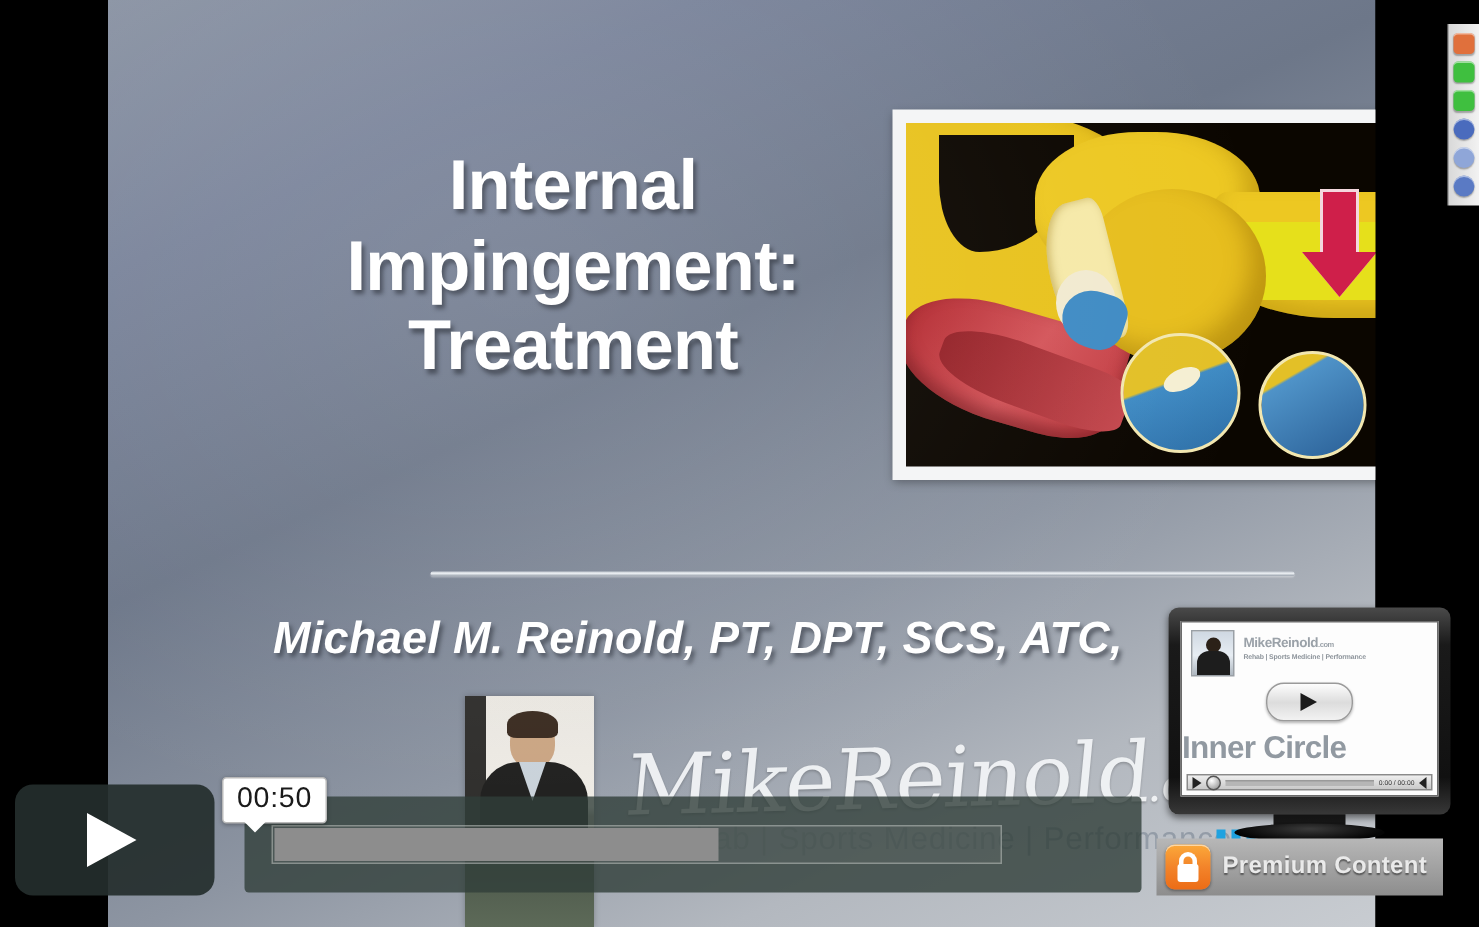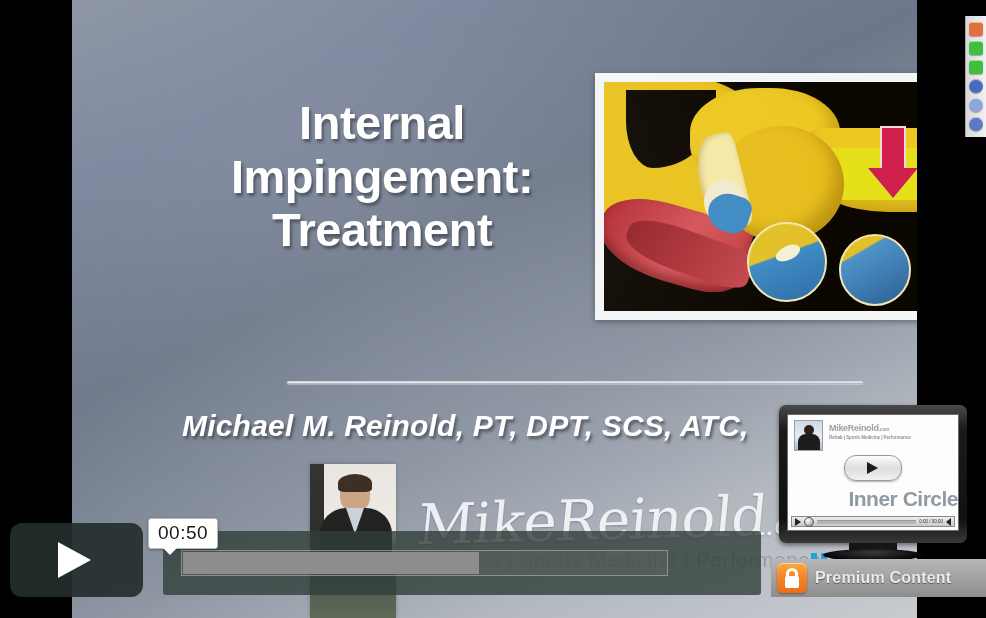--- a/index.html
+++ b/index.html
@@ -159,37 +159,37 @@
   .ic-brand .dom{font-size:5px;font-weight:bold;}
   .ic-tag{font-size:4.6px;font-weight:bold;color:#8d949b;letter-spacing:-.1px;
         white-space:nowrap;margin-top:2px;}
   .ic-play{position:absolute;left:50%;top:40px;transform:translateX(-50%);
         width:56px;height:24px;border-radius:12px;
         background:linear-gradient(to bottom,#fdfdfd,#dcdcdc 52%,#f2f2f2);
         border:1px solid #9a9a9a;box-shadow:0 1px 2px rgba(0,0,0,.3);}
   .ic-play .t{position:absolute;left:22px;top:6px;width:0;height:0;
         border-top:6px solid transparent;border-bottom:6px solid transparent;
         border-left:11px solid #1b1b1b;}
-  .ic-title{position:absolute;left:0;right:0;top:72px;text-align:right;
+  .ic-title{position:absolute;left:0;right:0;top:72px;text-align:left;
         font-size:21px;font-weight:bold;color:#9199a1;letter-spacing:-.5px;}
   .ic-bar{position:absolute;left:3px;right:3px;bottom:3px;height:11px;
         background:linear-gradient(to bottom,#efefef,#c9c9c9);
         border:1px solid #8a8a8a;box-sizing:border-box;display:flex;
         align-items:center;gap:3px;padding:0 3px;}
   .ic-bar .pl{width:0;height:0;border-top:4px solid transparent;
         border-bottom:4px solid transparent;border-left:6px solid #222;}
   .ic-bar .knob{width:8px;height:8px;border-radius:50%;
         background:radial-gradient(circle at 35% 30%,#fff,#888);border:1px solid #555;}
   .ic-bar .track{flex:1;height:3px;background:#b6b6b6;border-top:1px solid #9a9a9a;}
   .ic-bar .tm{font-size:4.5px;color:#333;white-space:nowrap;}
   .ic-bar .spk{width:0;height:0;border-top:4px solid transparent;
         border-bottom:4px solid transparent;border-right:5px solid #222;}
 
   
-  .premium{position:absolute;left:771px;top:559px;width:215px;height:38px;
+  .premium{position:absolute;left:771px;top:559px;width:191px;height:38px;
         background:linear-gradient(to bottom,#b7b7b7,#9e9e9e 60%,#8d8d8d);
         display:flex;align-items:center;gap:8px;padding-left:6px;box-sizing:border-box;}
   .lock{width:30px;height:30px;border-radius:6px;position:relative;
         background:linear-gradient(to bottom,#fba93a,#f3842a 50%,#ec6c16);
         box-shadow:inset 0 1px 0 rgba(255,255,255,.55),0 1px 2px rgba(0,0,0,.35);}
   .lock .shackle{position:absolute;left:50%;top:5px;transform:translateX(-50%);
         width:12px;height:10px;border:3px solid #fff;border-bottom:none;
         border-radius:7px 7px 0 0;box-sizing:border-box;}
   .lock .body{position:absolute;left:50%;top:13px;transform:translateX(-50%);
         width:14px;height:12px;background:#fff;border-radius:2px;}

